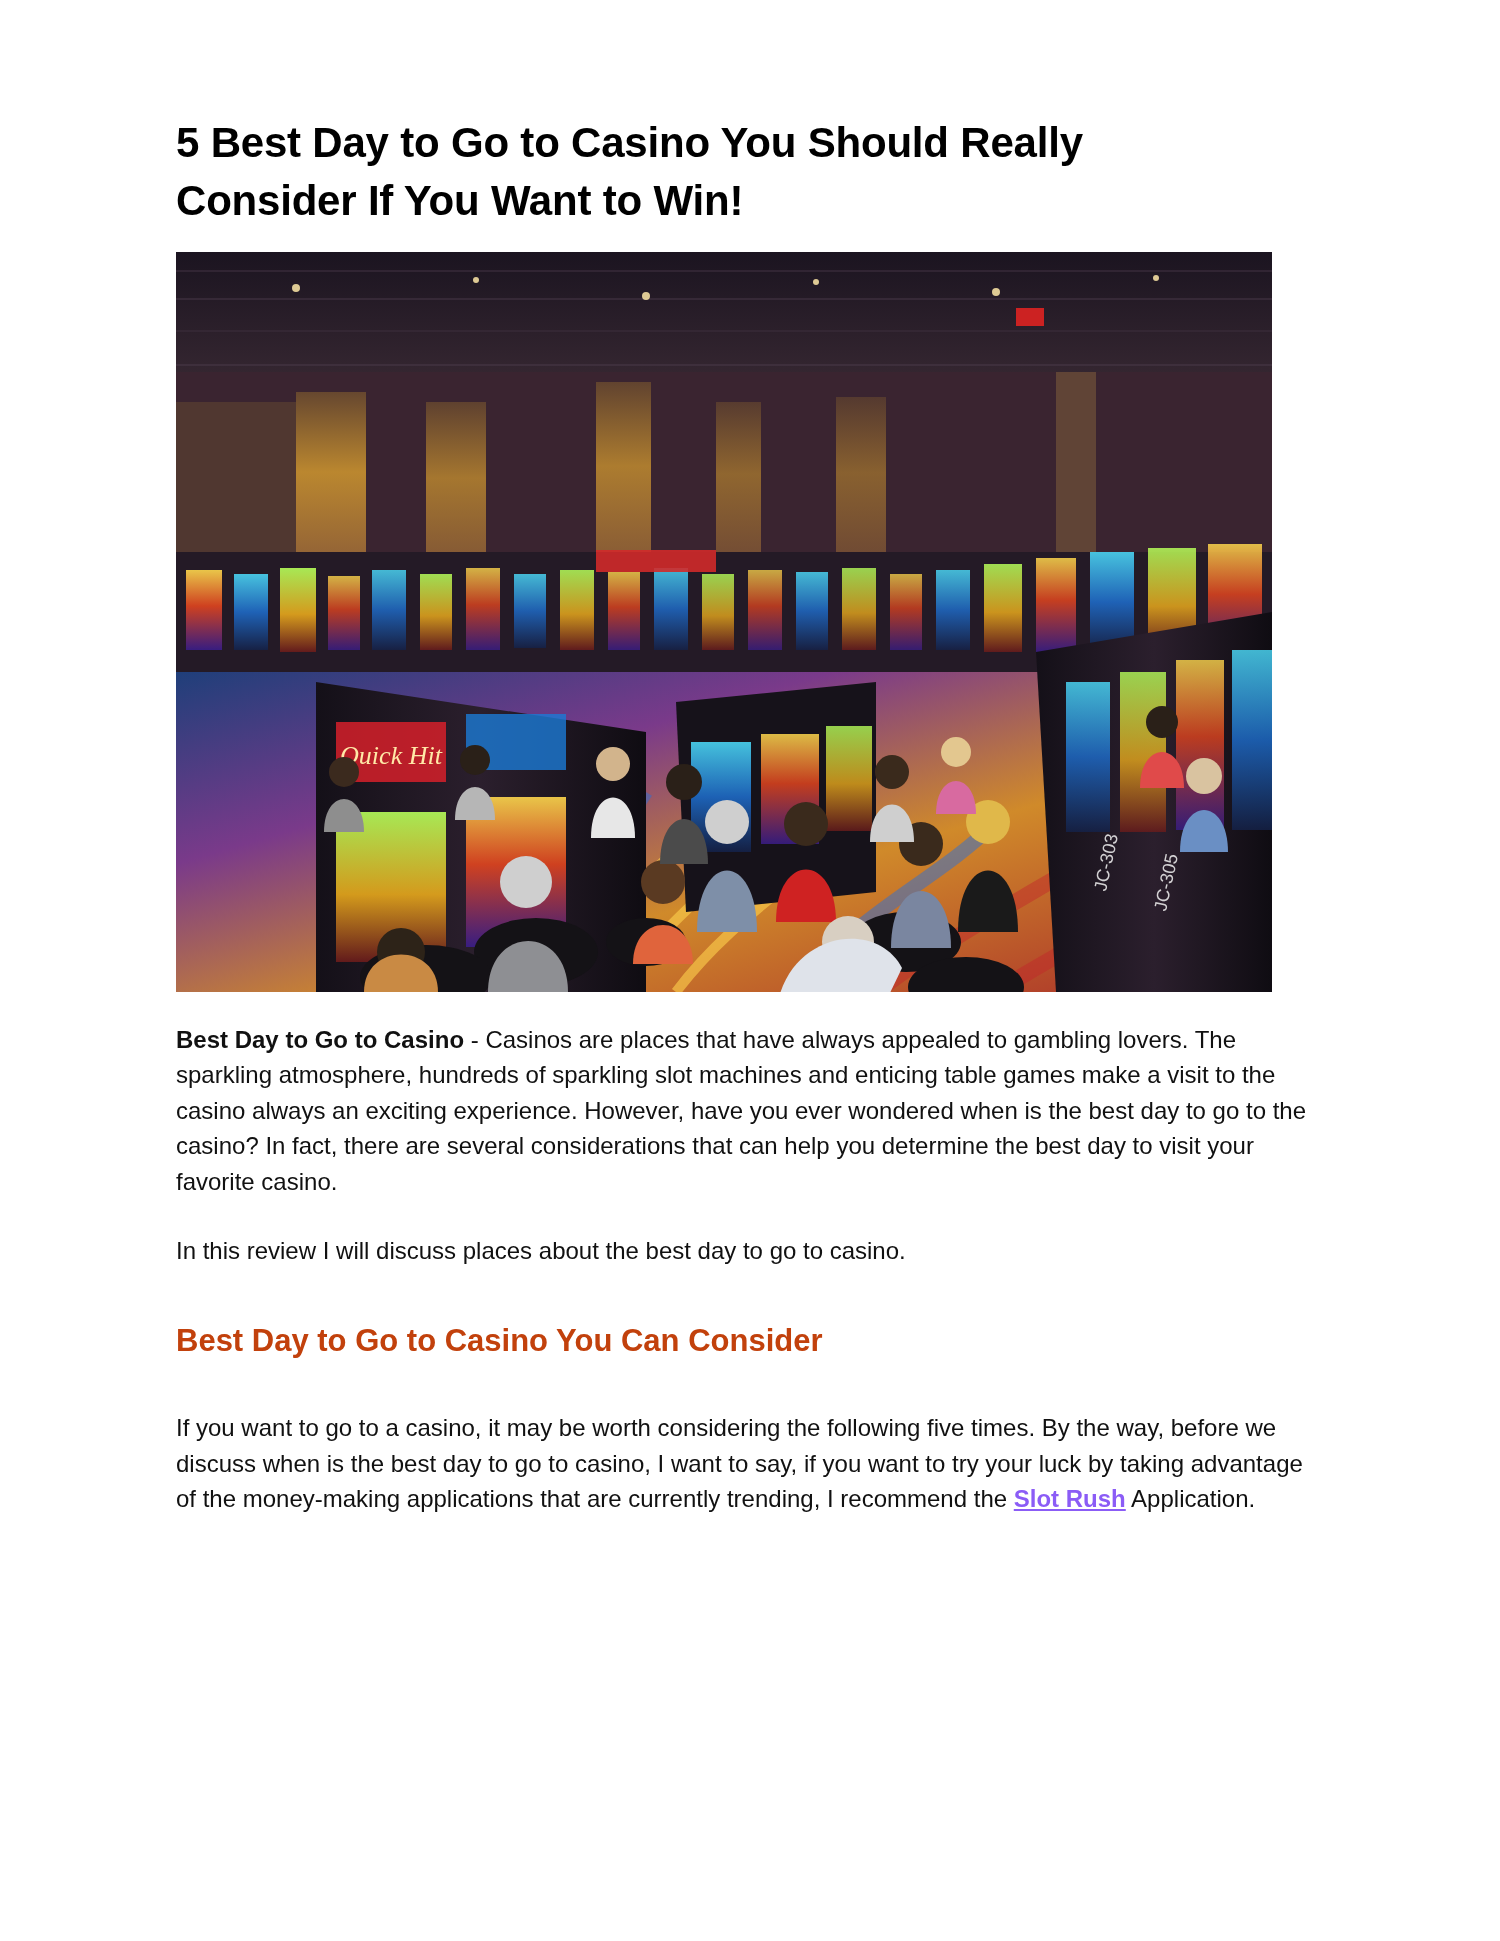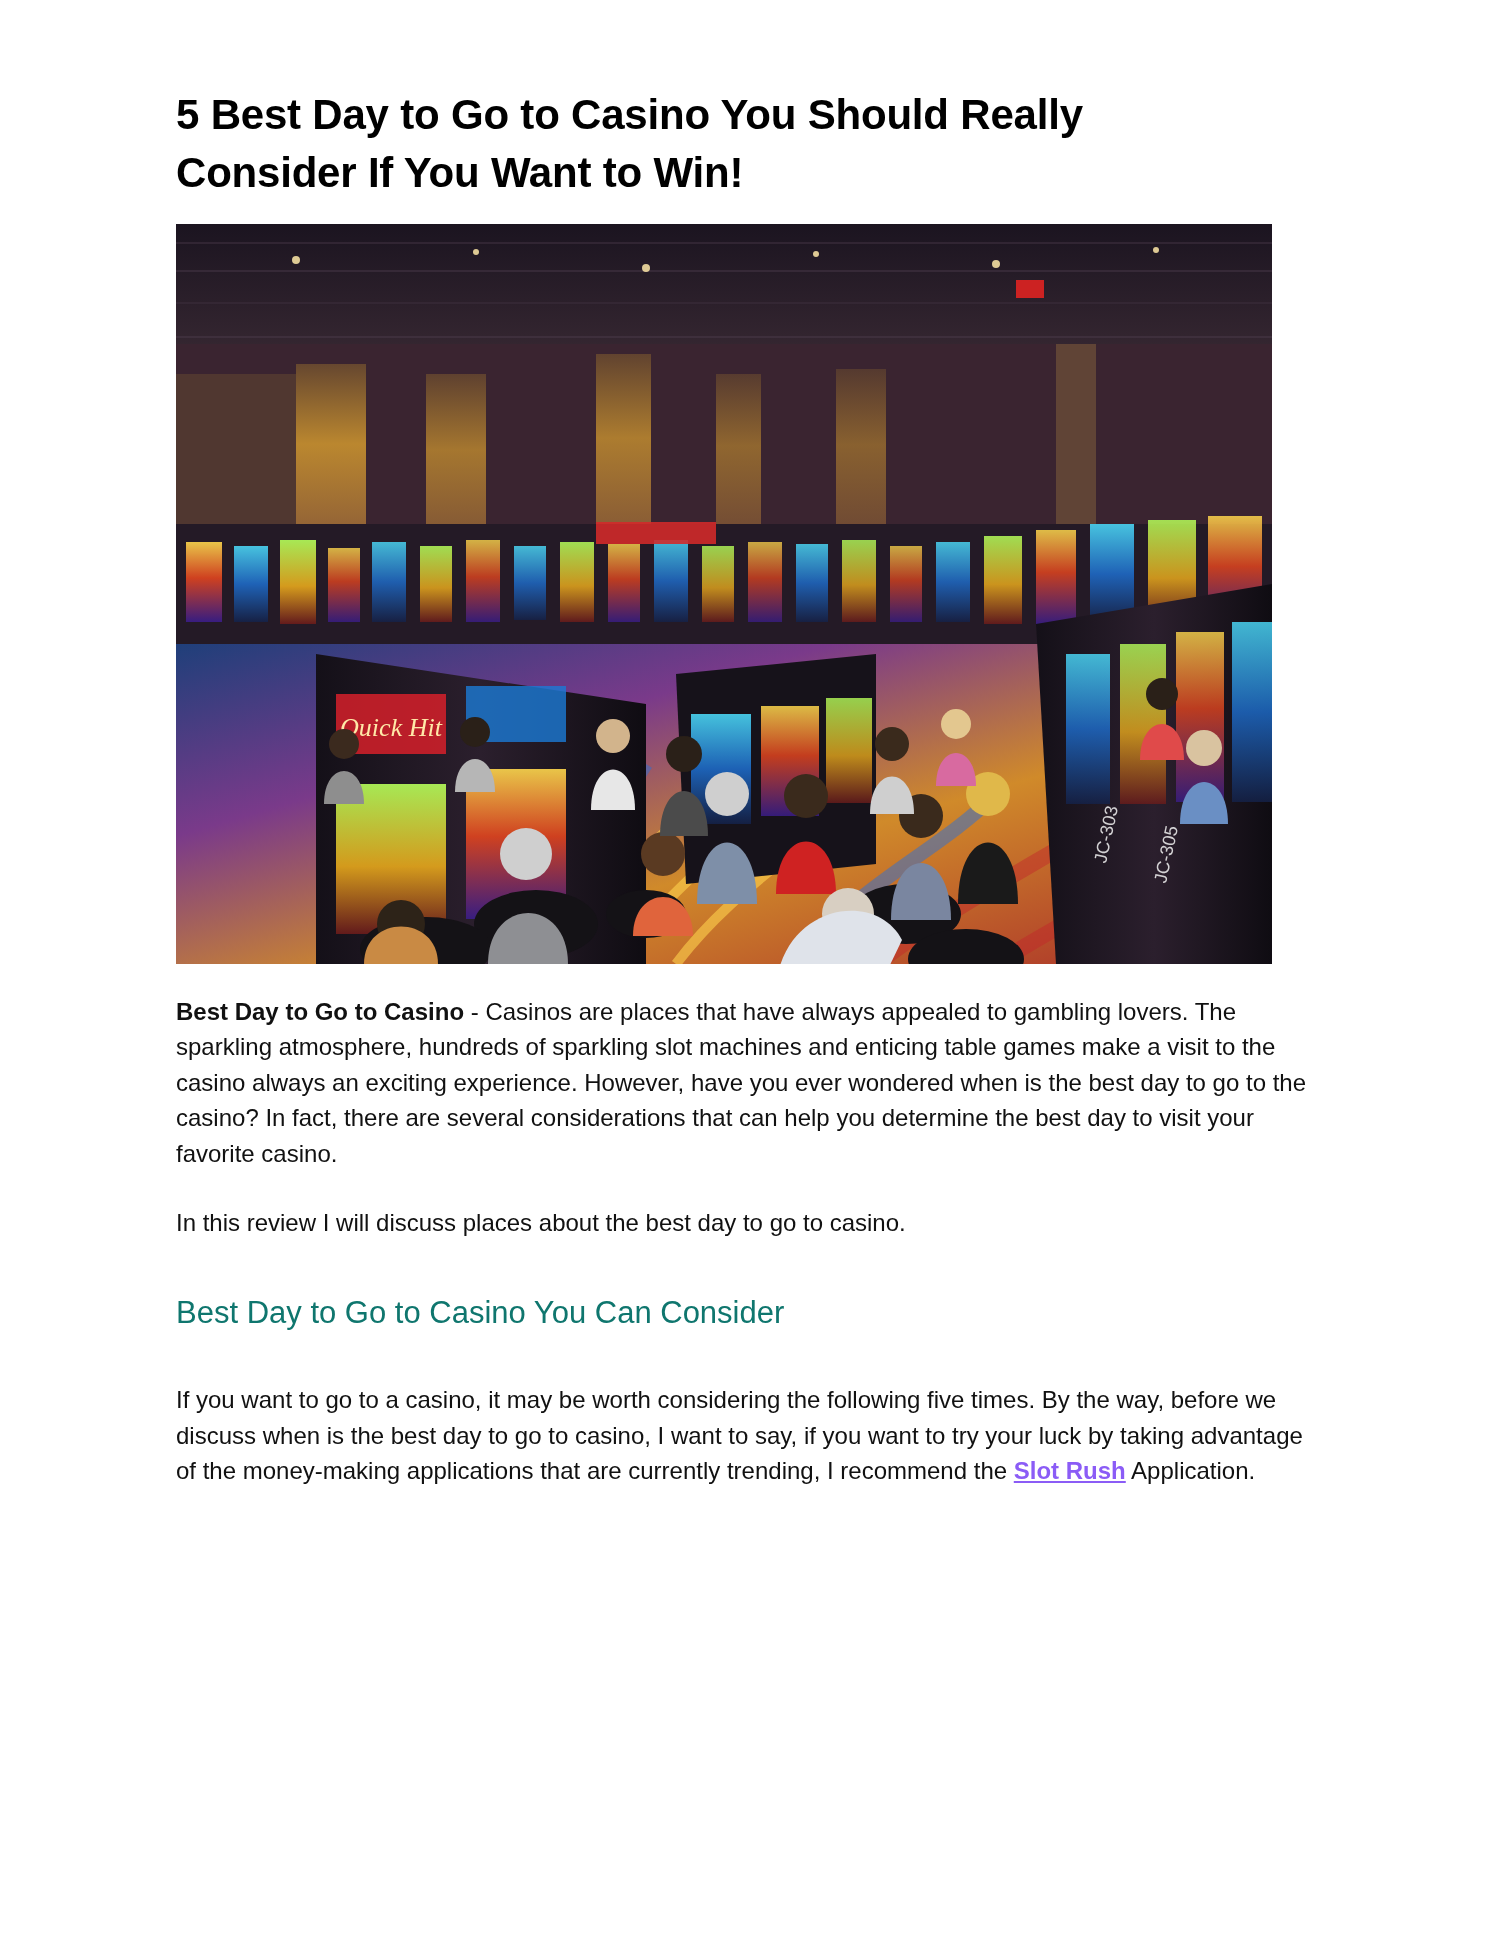--- a/index.html
+++ b/index.html
@@ -12,21 +12,21 @@
     min-height: 1941px;
     font-family: "Liberation Sans", sans-serif;
     color: #000000;
   }
   .page {
     position: relative;
     width: 1500px;
     min-height: 1941px;
     background: #ffffff;
     box-sizing: border-box;
-    padding: 86px 176px 0 176px;
+    padding: 114px 176px 0 176px;
     border-radius: 29px;
   }
   .doc-title {
     font-size: 42px;
     font-weight: bold;
     line-height: 1.38;
     letter-spacing: -0.2px;
     margin: 0 0 22px 0;
     color: #000;
     max-width: 1080px;
@@ -52,24 +52,24 @@
     color: #111;
   }
   p.body-text.tight {
     margin-bottom: 40px;
   }
   .lead-bold {
     font-weight: bold;
   }
   h2.section-heading {
     font-size: 31px;
-    font-weight: normal;
+    font-weight: bold;
     line-height: 1.4;
     margin: 50px 0 48px 0;
-    color: #0f766e;
+    color: #c2410c;
   }
   a.inline-link {
     color: #8b5cf6;
     font-weight: bold;
     text-decoration: underline;
   }
   .spacer-bottom {
     height: 180px;
   }
 </style>

